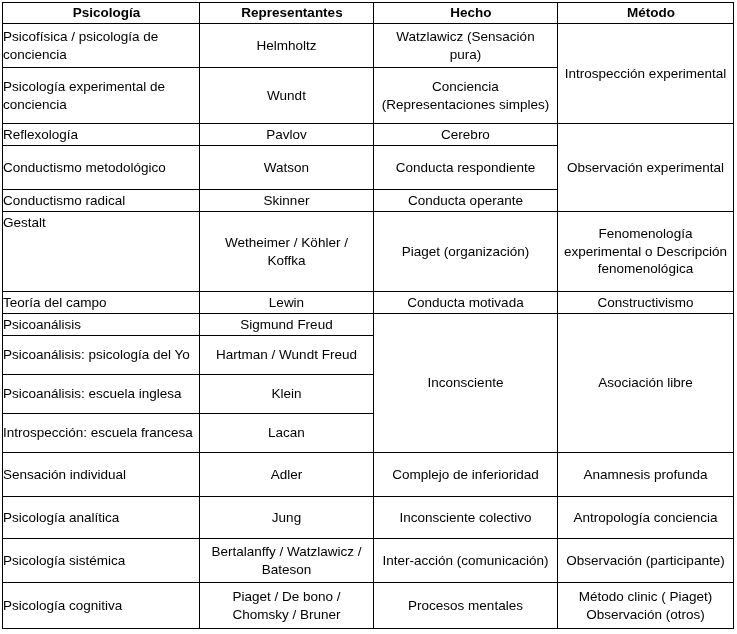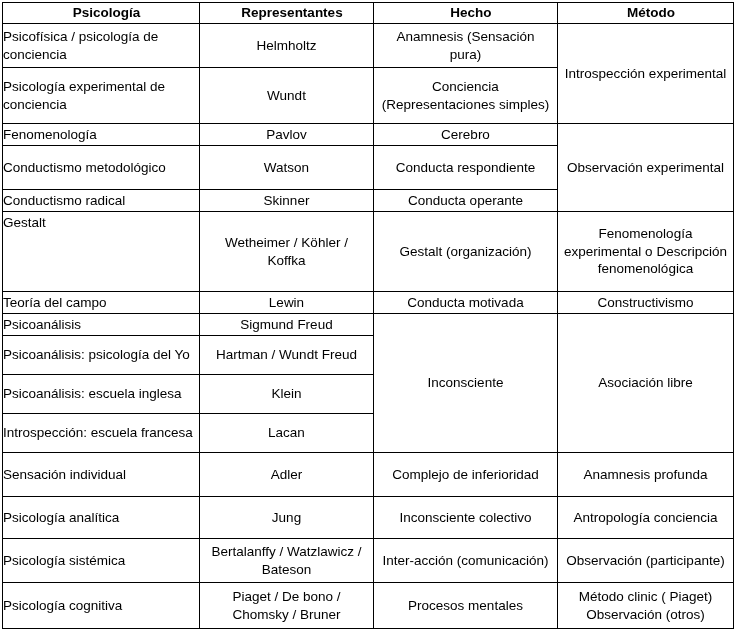--- a/index.html
+++ b/index.html
@@ -35,48 +35,48 @@
         <th>Psicología</th>
         <th>Representantes</th>
         <th>Hecho</th>
         <th>Método</th>
       </tr>
     </thead>
     <tbody>
       <tr style="height:44px">
         <td class="left">Psicofísica / psicología de conciencia</td>
         <td>Helmholtz</td>
-        <td>Anamnesis (Sensación pura)</td>
+        <td>Watzlawicz (Sensación pura)</td>
         <td rowspan="2">Introspección experimental</td>
       </tr>
       <tr style="height:56px">
         <td class="left">Psicología experimental de conciencia</td>
         <td>Wundt</td>
         <td>Conciencia (Representaciones simples)</td>
       </tr>
       <tr style="height:22px">
-        <td class="left">Fenomenología</td>
+        <td class="left">Reflexología</td>
         <td>Pavlov</td>
         <td>Cerebro</td>
         <td rowspan="3">Observación experimental</td>
       </tr>
       <tr style="height:44px">
         <td class="left">Conductismo metodológico</td>
         <td>Watson</td>
         <td>Conducta respondiente</td>
       </tr>
       <tr style="height:22px">
         <td class="left">Conductismo radical</td>
         <td>Skinner</td>
         <td>Conducta operante</td>
       </tr>
       <tr style="height:80px">
         <td class="left vtop">Gestalt</td>
         <td>Wetheimer / Köhler / Koffka</td>
-        <td>Gestalt (organización)</td>
+        <td>Piaget (organización)</td>
         <td>Fenomenología experimental o Descripción fenomenológica</td>
       </tr>
       <tr style="height:22px">
         <td class="left">Teoría del campo</td>
         <td>Lewin</td>
         <td>Conducta motivada</td>
         <td>Constructivismo</td>
       </tr>
       <tr style="height:22px">
         <td class="left">Psicoanálisis</td>

